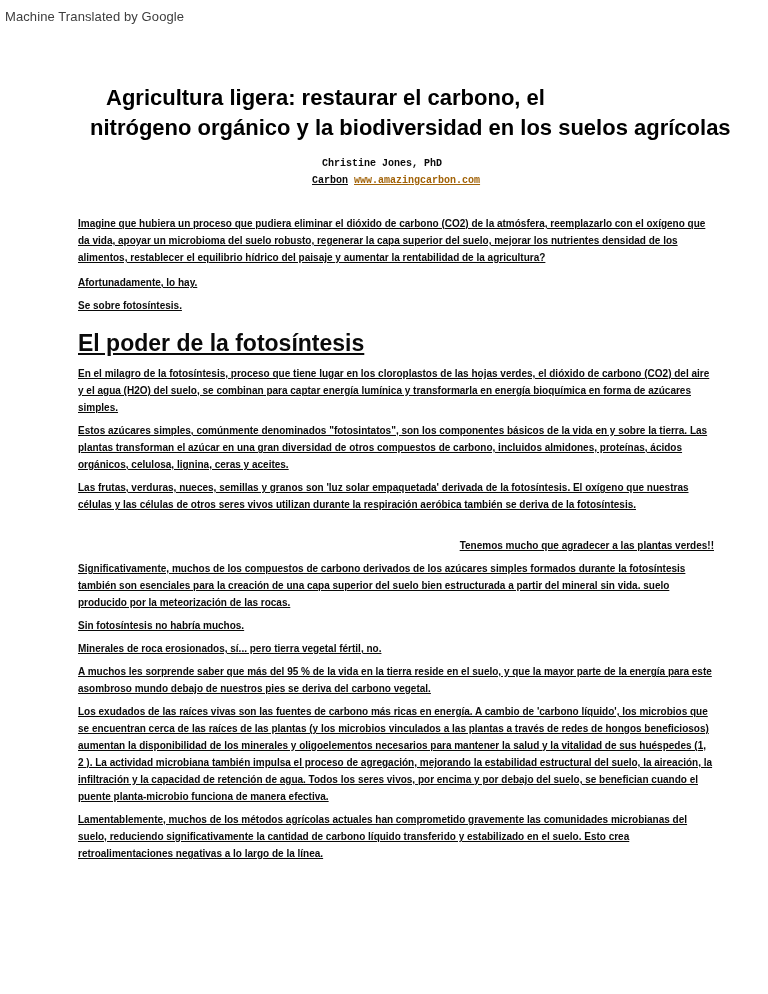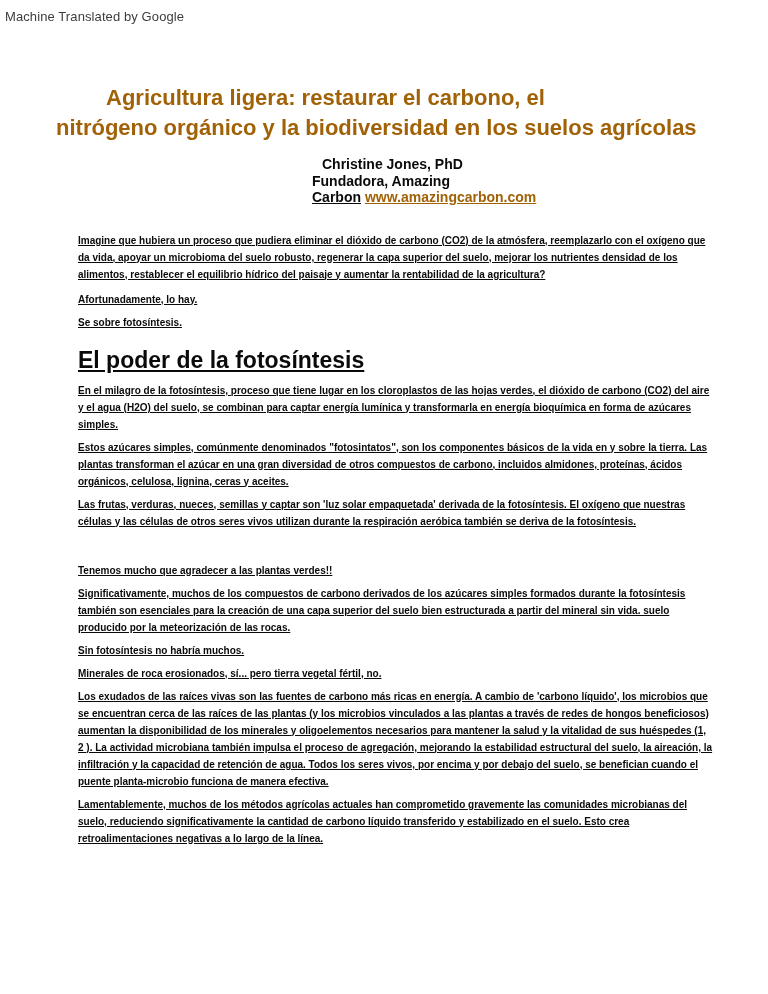--- a/index.html
+++ b/index.html
@@ -10,28 +10,29 @@
     font-family:"Liberation Sans", sans-serif;
     color:#111;
   }
   .banner {
     position:absolute; top:9px; left:5px;
     font-size:13px; color:#3d3d3d; letter-spacing:0.1px;
   }
   .title {
     margin-top:83px;
     font-weight:700; font-size:22px; line-height:30px;
-    white-space:nowrap; color:#a16207;
+    white-space:nowrap; color:#000000;
   }
   .title-l1 { margin-left:106px; }
-  .title-l2 { margin-left:56px; }
+  .title-l2 { margin-left:90px; }
   .byline {
     margin-top:13px; margin-left:312px;
-    font-size:14px; font-weight:700; line-height:16.5px;
+    font-size:10px; font-weight:700; line-height:16.5px;
     color:#0a0a0a;
+    font-family:Liberation Mono, monospace;
   }
   .byline-author { margin-left:10px; }
   .byline-underline { text-decoration:underline; }
   .byline a { text-decoration:underline; font-weight:700; }
   .article {
     margin:26px 0 0 78px; width:636px;
     font-size:10px; font-weight:700; line-height:17px;
     color:#0a0a0a; letter-spacing:0;text-decoration:underline;
   }
   .article p { margin:0 0 6px 0; }
@@ -46,34 +47,34 @@
 
 <div class="banner">Machine Translated by Google</div>
 
 <div class="title">
   <div class="title-l1">Agricultura ligera: restaurar el carbono, el</div>
   <div class="title-l2">nitrógeno orgánico y la biodiversidad en los suelos agrícolas</div>
 </div>
 
 <div class="byline">
   <div class="byline-author">Christine Jones, PhD</div>
-  <div>Fundadora, Amazing</div>
   <div>
     <span class="byline-underline">Carbon</span>
     <a href="#" id="carbon-link" style="color: #a16207;">www.amazingcarbon.com</a>
   </div>
 </div>
 
 <div class="article" id="article">
     <p><span>Imagine que hubiera un proceso que pudiera eliminar el dióxido de carbono (CO2) de la atmósfera, reemplazarlo con el oxígeno que da vida, apoyar un microbioma del suelo robusto, regenerar la capa superior del suelo, mejorar los nutrientes densidad de los alimentos, restablecer el equilibrio hídrico del paisaje y aumentar la rentabilidad de la agricultura?</span></p>
     <p style="margin-top: 8px;"><span>Afortunadamente, lo hay.</span></p>
     <p><span>Se sobre fotosíntesis.</span></p>
     <h2><span>El poder de la fotosíntesis</span></h2>
     <p><span>En el milagro de la fotosíntesis, proceso que tiene lugar en los cloroplastos de las hojas verdes, el dióxido de carbono (CO2) del aire y el agua (H2O) del suelo, se combinan para captar energía lumínica y transformarla en energía bioquímica en forma de azúcares simples.</span></p>
     <p><span>Estos azúcares simples, comúnmente denominados "fotosintatos", son los componentes básicos de la vida en y sobre la tierra. Las plantas transforman el azúcar en una gran diversidad de otros compuestos de carbono, incluidos almidones, proteínas, ácidos orgánicos, celulosa, lignina, ceras y aceites.</span></p>
-    <p><span>Las frutas, verduras, nueces, semillas y captar son 'luz solar empaquetada' derivada de la fotosíntesis. El oxígeno que nuestras células y las células de otros seres vivos utilizan durante la respiración aeróbica también se deriva de la fotosíntesis.</span></p>
-    <p style="margin-top: 32px;"><span>Tenemos mucho que agradecer a las plantas verdes!!</span></p>
+    <p><span>Las frutas, verduras, nueces, semillas y granos son 'luz solar empaquetada' derivada de la fotosíntesis. El oxígeno que nuestras células y las células de otros seres vivos utilizan durante la respiración aeróbica también se deriva de la fotosíntesis.</span></p>
+    <p style="margin-top: 24px; text-align: right;"><span>Tenemos mucho que agradecer a las plantas verdes!!</span></p>
     <p><span>Significativamente, muchos de los compuestos de carbono derivados de los azúcares simples formados durante la fotosíntesis también son esenciales para la creación de una capa superior del suelo bien estructurada a partir del mineral sin vida. suelo producido por la meteorización de las rocas.</span></p>
     <p style="margin-top: 4px;"><span>Sin fotosíntesis no habría muchos.</span></p>
     <p><span>Minerales de roca erosionados, sí... pero tierra vegetal fértil, no.</span></p>
+    <p><span>A muchos les sorprende saber que más del 95 % de la vida en la tierra reside en el suelo, y que la </span><span class="u">ma</span><span>yor parte de la energía para este asombroso mundo debajo de nuestros pies se deriva del carbono vegetal.</span></p>
     <p><span>Los exudados de las raíces vivas son las fuentes de carbono más ricas en energía. A cambio de 'carbono líquido', los microbios que se encuentran cerca de las raíces de las plantas (y los microbios vinculados a las plantas a través de redes de hongos beneficiosos) aumentan la disponibilidad de los minerales y oligoelementos necesarios para mantener la salud y la vitalidad de sus huéspedes (1, 2 ). La actividad microbiana también impulsa el proceso de agregación, mejorando la estabilidad estructural del suelo, la aireación, la infiltración y la capacidad de retención de agua. Todos los seres vivos, por encima y por debajo del suelo, se benefician cuando el puente planta-microbio funciona de manera efectiva.</span></p>
     <p><span>Lamentablemente, muchos de los métodos agrícolas actuales han comprometido gravemente las comunidades microbianas del suelo, reduciendo significativamente la cantidad de carbono líquido transferido y estabilizado en el suelo. Esto crea retroalimentaciones negativas a lo largo de la línea.</span></p>
   </div>
 
 </body></html>

